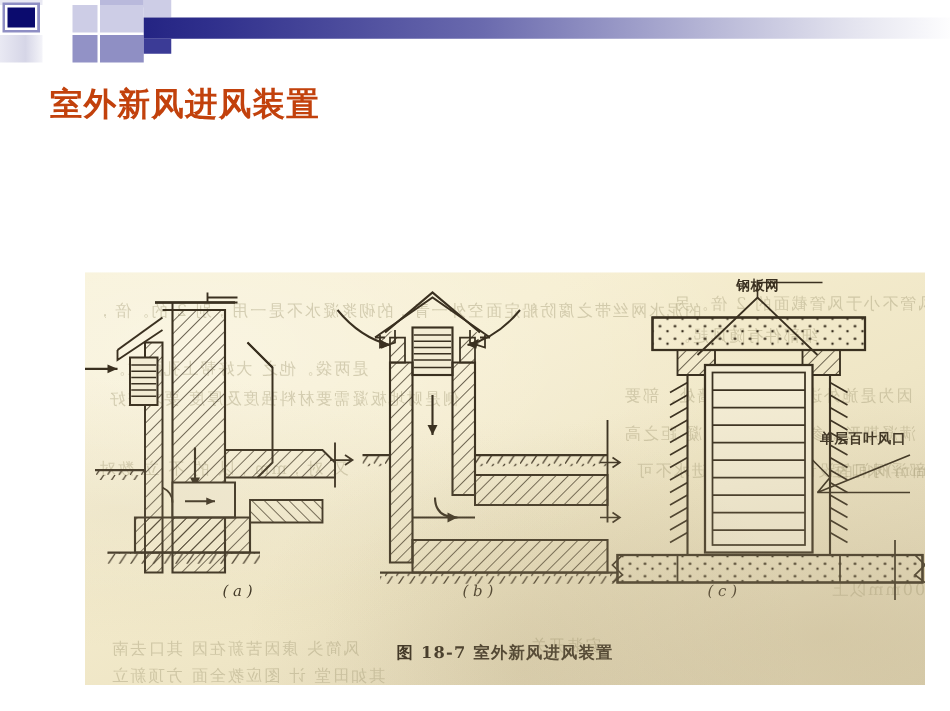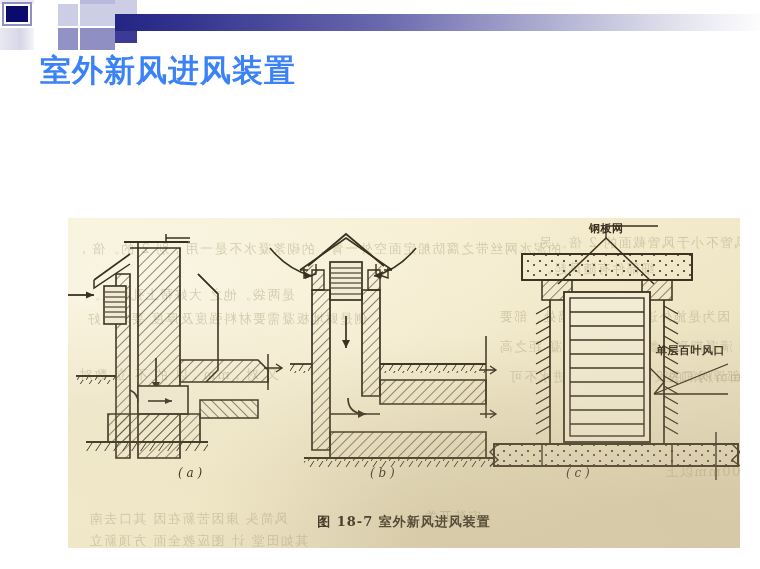--- a/index.html
+++ b/index.html
@@ -46,26 +46,26 @@
   .sq-h { left: 80px;  top: 28px; width: 35px; height: 22px; background: #8f8fc4; }
   .sq-i { left: 36px;  top: 4px;  width: 22px; height: 22px; background: #ffffff; }
   .sq-j { left: 115px; top: 0px;  width: 22px; height: 14px; background: #cdcde6; }
   .sq-k { left: 115px; top: 31px; width: 22px; height: 12px; background: #3b3b96; }
   .sq-l { left: 0px;   top: 0px;  width: 34px; height: 4px;  background: #e9e9f3; }
 
   
   #slide-title {
     position: absolute;
     left: 40px;
-    top: 50px;
-    font-family: "DejaVu Serif", "Liberation Serif", serif;
-    font-size: 31px;
+    top: 66px;
+    font-family: "DejaVu Serif", "Liberation Serif", serif;
+    font-size: 26px;
     font-weight: 700;
     letter-spacing: 1px;
-    color: #3b82f6;
+    color: #c2410c;
     white-space: nowrap;
   }
 
   
   #figure-image {
     position: absolute;
     left: 68px;
     top: 218px;
     width: 672px;
     height: 330px;

